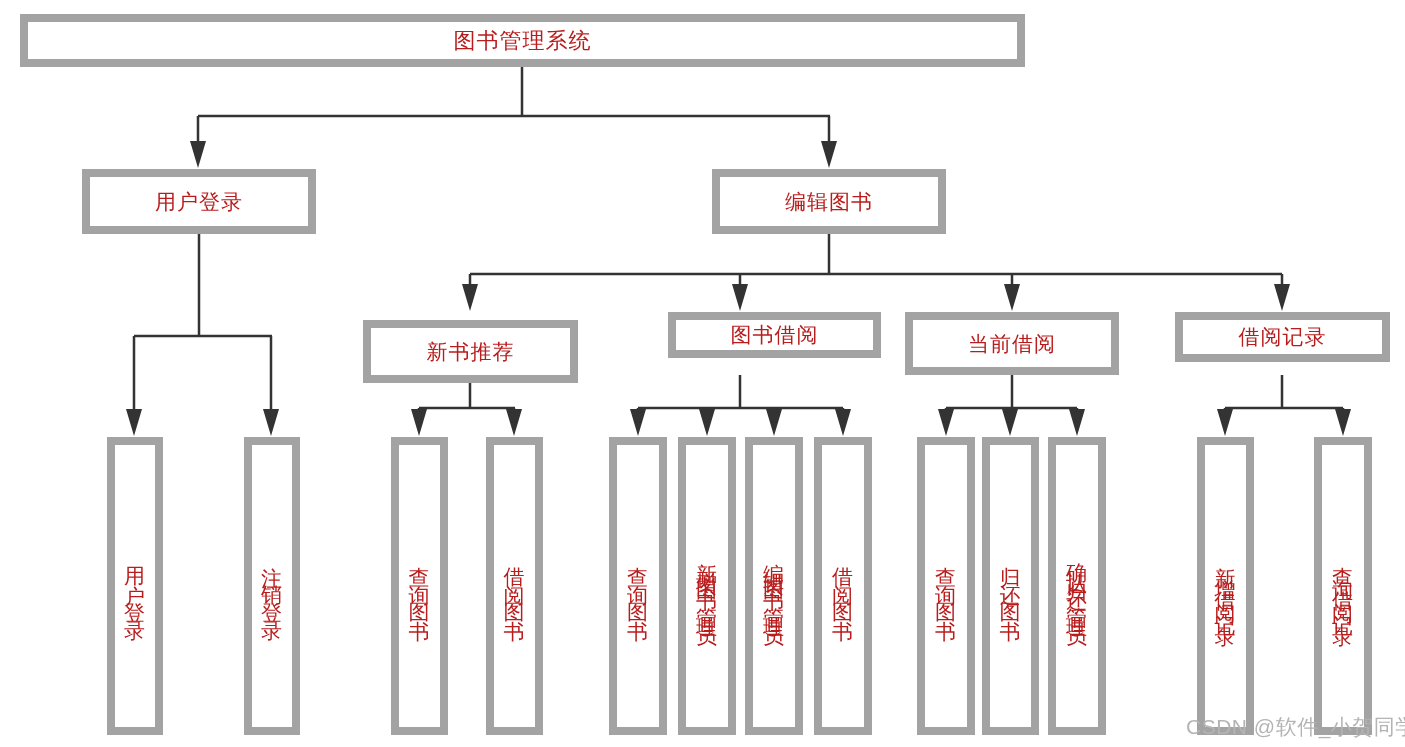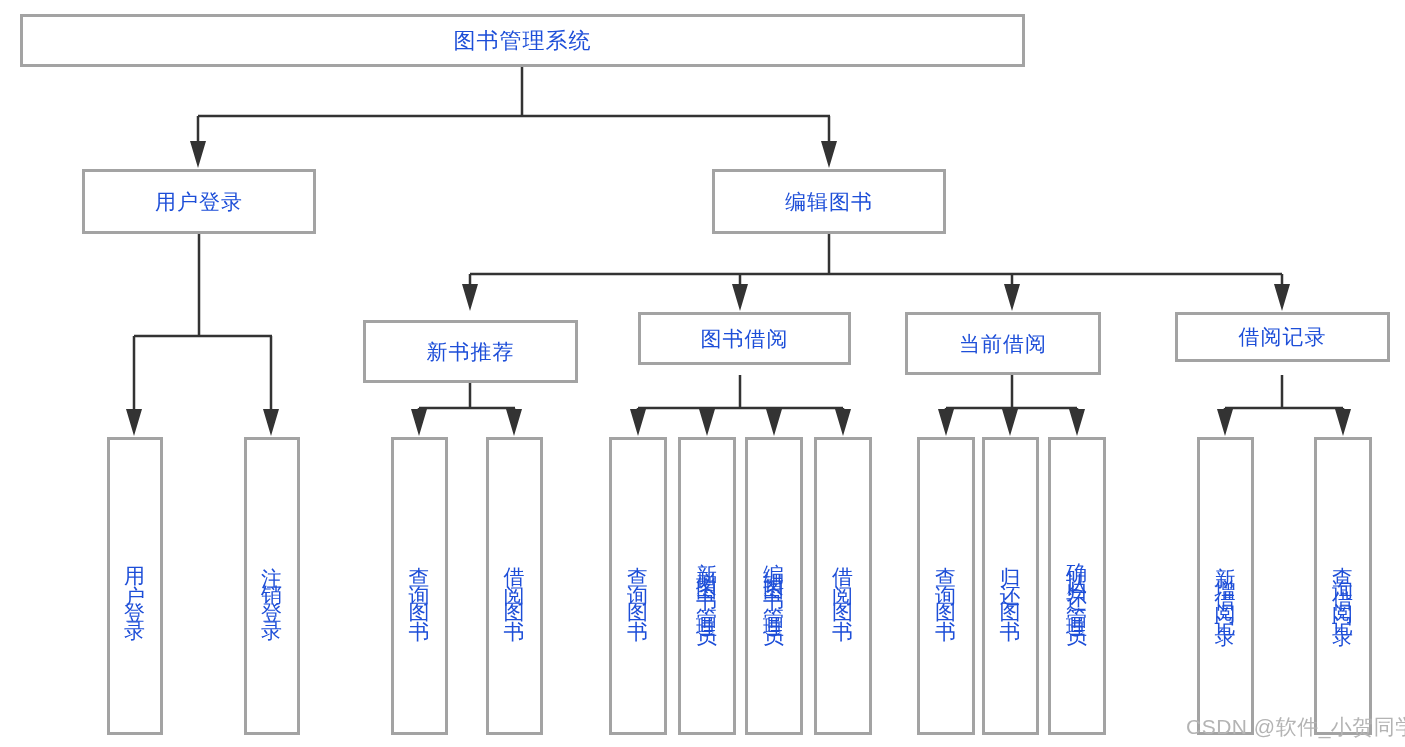--- a/index.html
+++ b/index.html
@@ -2,22 +2,22 @@
 <html><head>
 <meta charset="utf-8">
 <style>
   html,body{margin:0;padding:0;background:#ffffff;}
   #canvas{
     position:relative;width:1405px;height:747px;background:#ffffff;overflow:hidden;
     font-family:"Liberation Sans","DejaVu Sans",sans-serif;
   }
   #connectors{position:absolute;left:0;top:0;z-index:0;}
   .box{
-    position:absolute;box-sizing:border-box;border:3px solid #a3a3a3;background:#ffffff;
-    display:flex;align-items:center;justify-content:center;z-index:1;color:#1d4ed8;
+    position:absolute;box-sizing:border-box;border:8px solid #a3a3a3;background:#ffffff;
+    display:flex;align-items:center;justify-content:center;z-index:1;color:#b91c1c;
   }
   .h-label{font-size:21px;letter-spacing:1px;white-space:nowrap;}
   .root-label{font-size:22px;letter-spacing:1px;}
   .vtext{
     writing-mode:vertical-rl;text-orientation:mixed;font-size:21px;line-height:1;
     white-space:nowrap;
   }
   .sp4{letter-spacing:18px;}
   .sp6{letter-spacing:12px;}
   .sp9{letter-spacing:9px;}
@@ -59,24 +59,24 @@
   <div class="box" style="left:82px;top:169px;width:234px;height:65px">
     <span class="h-label">用户登录</span>
   </div>
   <div class="box" style="left:712px;top:169px;width:234px;height:65px">
     <span class="h-label">编辑图书</span>
   </div>
 
   <div class="box" style="left:363px;top:320px;width:215px;height:63px">
     <span class="h-label">新书推荐</span>
   </div>
-  <div class="box" style="left:638px;top:312px;width:213px;height:53px">
+  <div class="box" style="left:668px;top:312px;width:213px;height:46px">
     <span class="h-label">图书借阅</span>
   </div>
-  <div class="box" style="left:905px;top:312px;width:196px;height:63px">
+  <div class="box" style="left:905px;top:312px;width:214px;height:63px">
     <span class="h-label">当前借阅</span>
   </div>
   <div class="box" style="left:1175px;top:312px;width:215px;height:50px">
     <span class="h-label">借阅记录</span>
   </div>
 
   <div class="box" style="left:107px;top:437px;width:56px;height:298px">
     <span class="vtext sp4">用户登录</span>
   </div>
   <div class="box" style="left:244px;top:437px;width:56px;height:298px">

